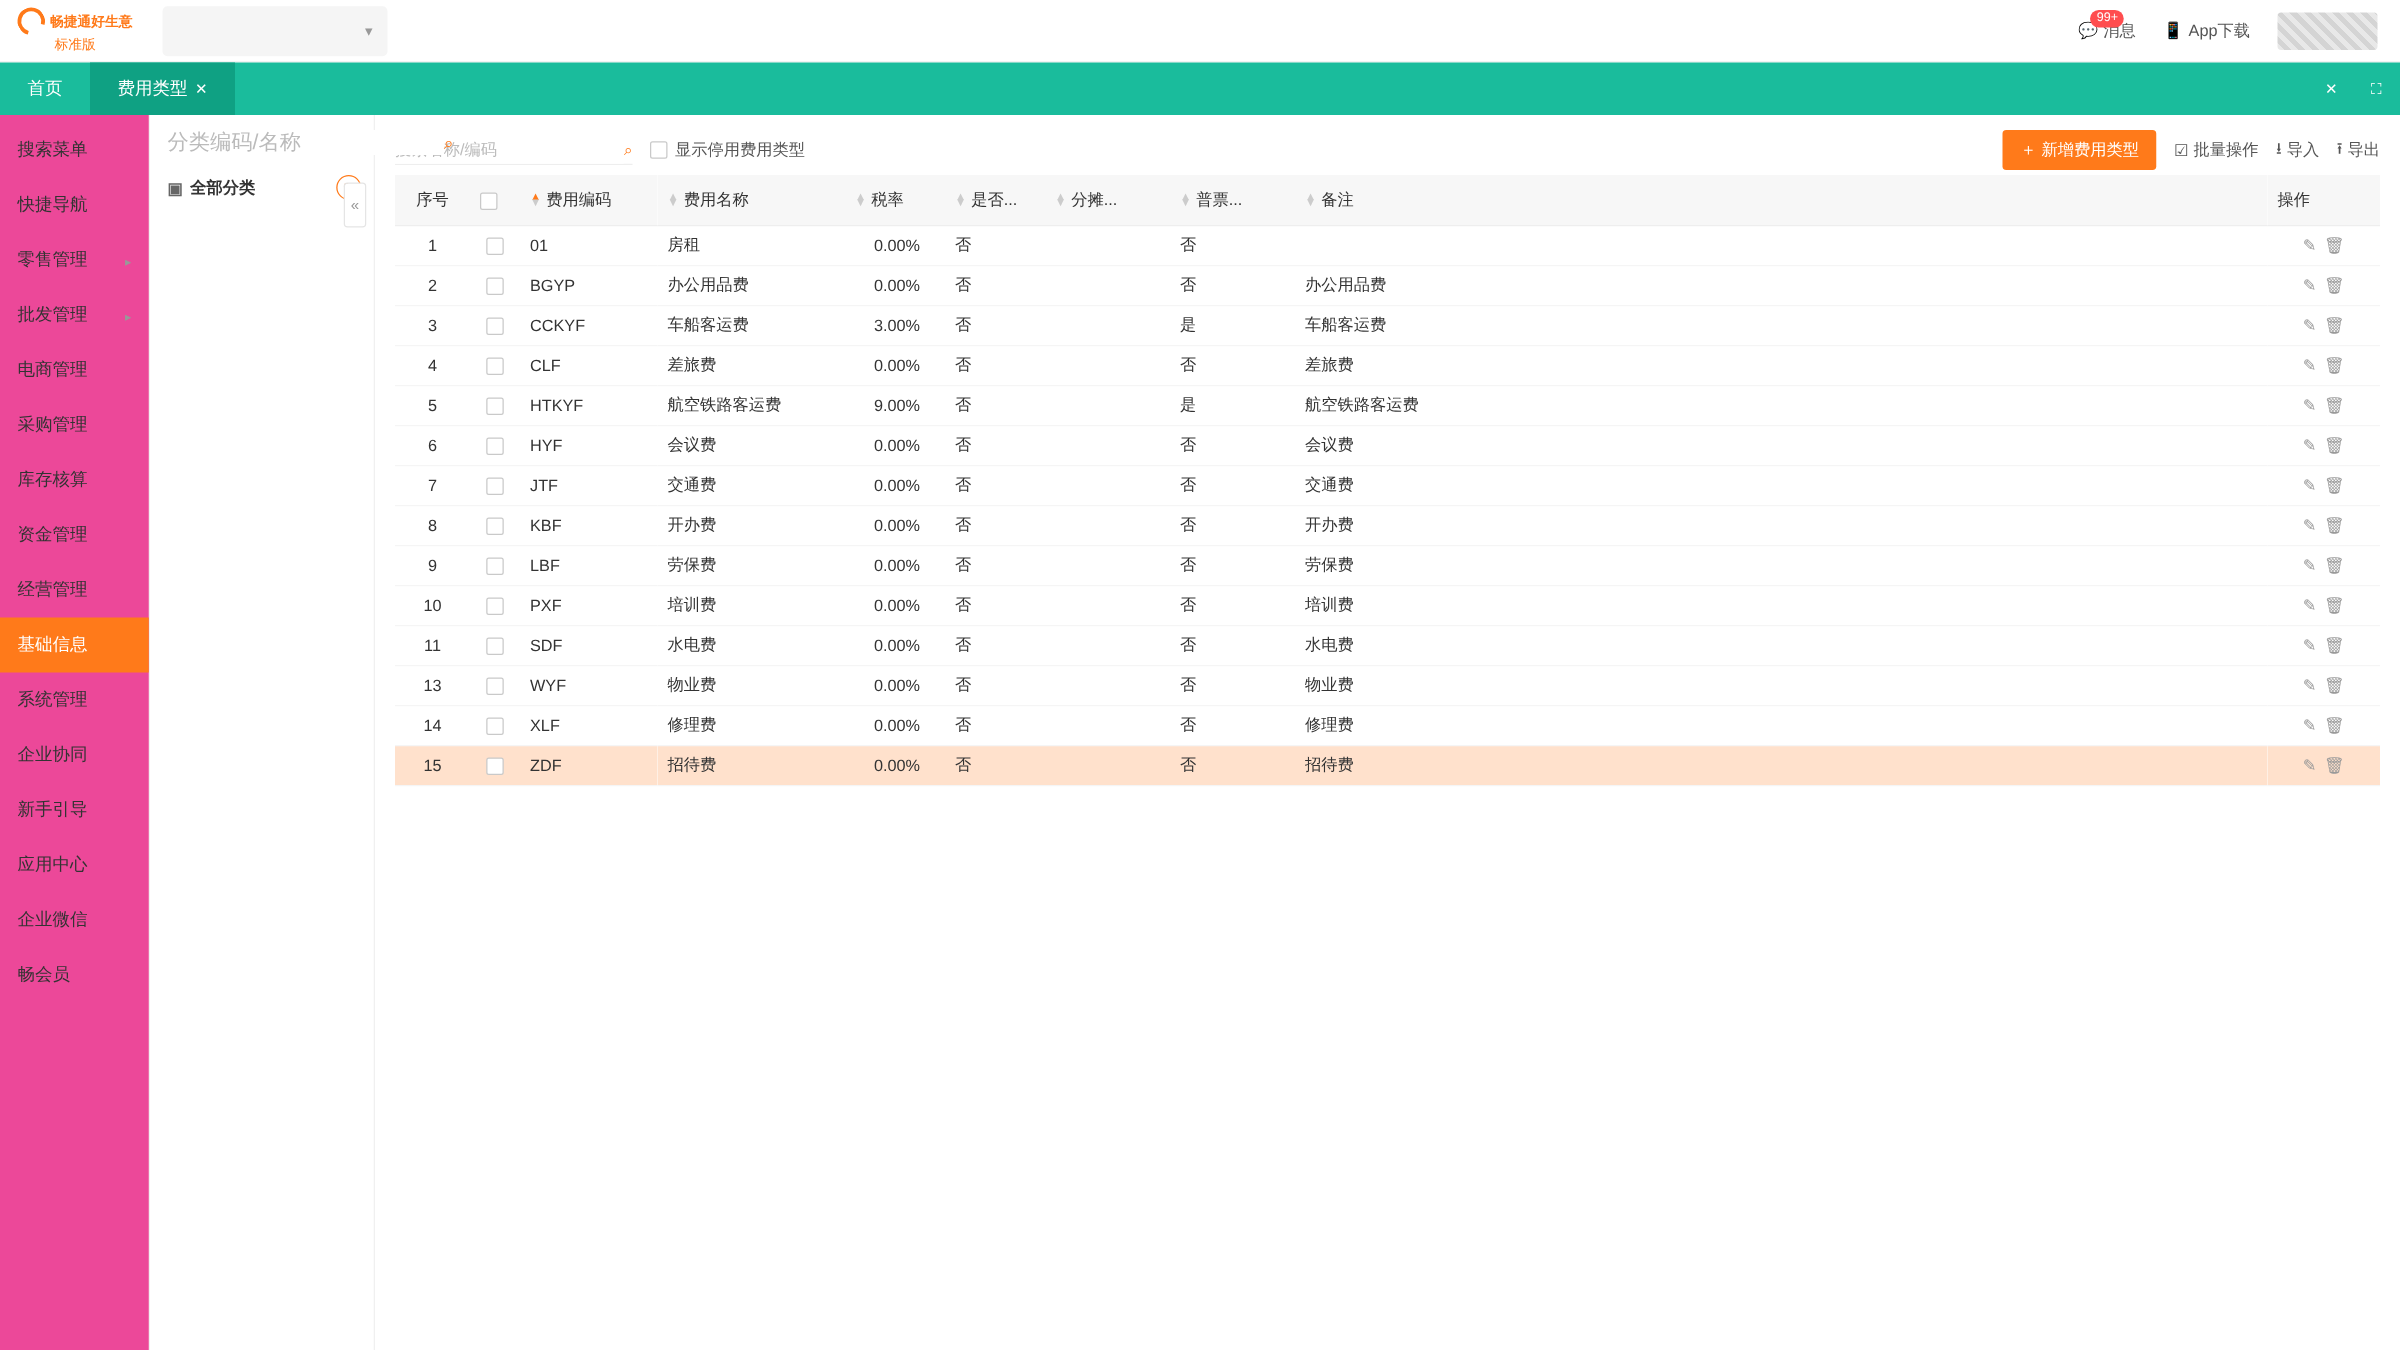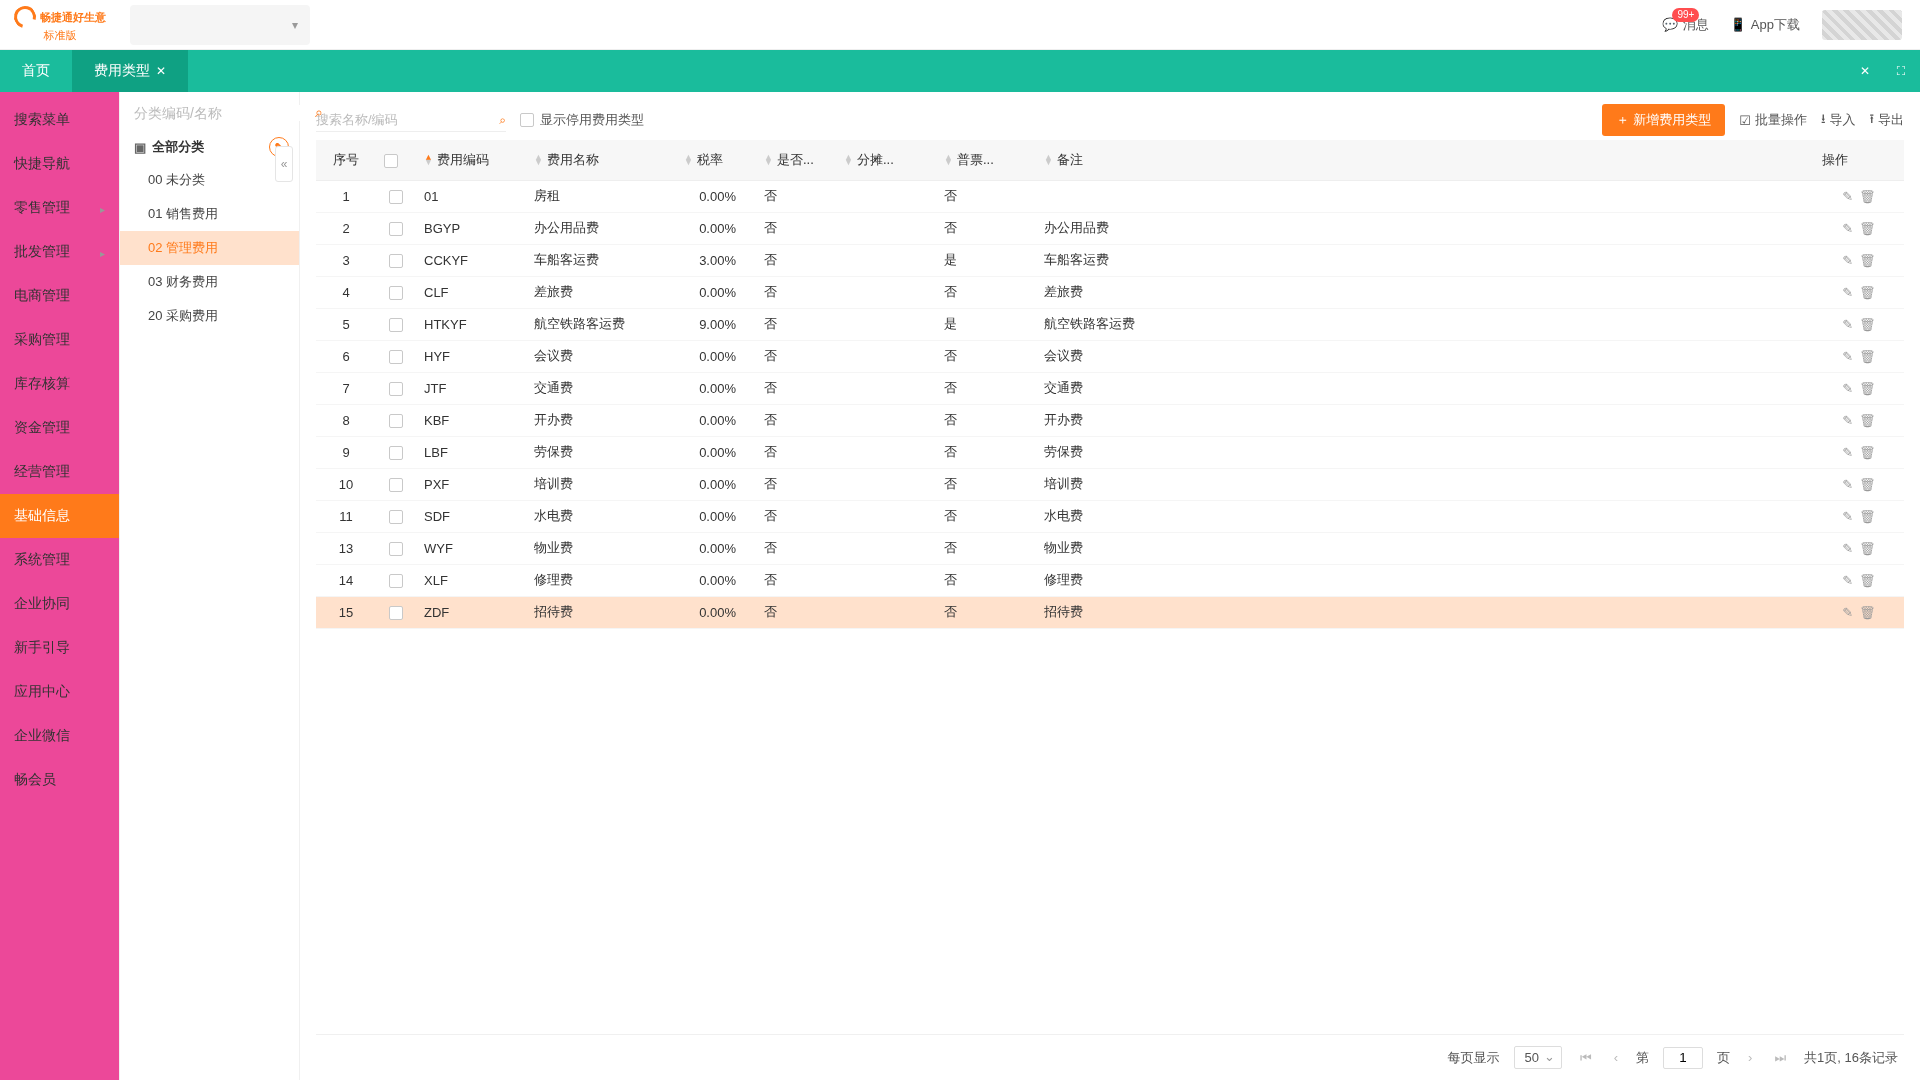--- a/index.html
+++ b/index.html
@@ -34,21 +34,21 @@
 .leftnav { width: 120px; background: #ec4899; border-right: 1px solid #f0f0f0; padding-top: 6px; }
 .leftnav .nav-item { height: 44px; display: flex; align-items: center; justify-content: space-between; padding: 0 14px; font-size: 14px; color: #333; cursor: pointer; }
 .leftnav .nav-item.active { background: #ff7a1a; color: #fff; }
 .leftnav .nav-item .arrow::before { content: "▸"; color: #999; font-size: 10px; }
 
 
 .content { flex: 1; display: flex; }
 
 .treepane { width: 180px; border-right: 1px solid #f0f0f0; padding: 12px 0 0 0; position: relative; }
 .tree-search { display: flex; align-items: center; padding: 0 10px 10px 14px; }
-.tree-search input { border: none; outline: none; flex: 1; font-size: 14px; color: #666; }
+.tree-search input { border: none; outline: none; flex: 1; font-size: 17px; color: #666; }
 .tree-search input::placeholder { color: #bbb; }
 .tree-search .srch { color: #ff7a1a; font-size: 14px; }
 .tree-head { display: flex; align-items: center; padding: 6px 10px 6px 14px; font-size: 13px; font-weight: bold; gap: 6px; }
 .tree-head .allicon::before { content: "▣"; color: #666; }
 .tree-head .editbtn { margin-left: auto; width: 20px; height: 20px; border: 1.5px solid #ff7a1a; border-radius: 50%; color: #ff7a1a; display: flex; align-items: center; justify-content: center; font-size: 11px; cursor: pointer; }
 .tree-collapse { width: 18px; height: 36px; border: 1px solid #e5e5e5; border-radius: 3px; display:flex; align-items:center; justify-content:center; color:#999; cursor:pointer; position:absolute; right:6px; top:54px; background:#fff;}
 .tree-collapse::before{content:"«";}
 .cat-item { padding: 8px 12px 8px 28px; font-size: 13px; color: #444; cursor: pointer; }
 .cat-item.active { background: #ffe1cc; color: #ff7a1a; }
 
@@ -197,27 +197,20 @@
       <div class="tree-search">
         <input placeholder="分类编码/名称" style="">
         <span class="srch">⌕</span>
       </div>
       <div class="tree-collapse"></div>
       <div class="tree-head">
         <span class="allicon"></span>
         <span>全部分类</span>
         <span class="editbtn">✎</span>
       </div>
-      <div id="catlist">
-          <div class="cat-item">00 未分类</div>
-          <div class="cat-item">01 销售费用</div>
-          <div class="cat-item active">02 管理费用</div>
-          <div class="cat-item">03 财务费用</div>
-          <div class="cat-item">20 采购费用</div>
-        </div>
     </div>
 
     <div class="tablepane">
       <div class="toolbar">
         <div class="tbl-search">
           <input placeholder="搜索名称/编码" style="">
           <span class="srch">⌕</span>
         </div>
         <label class="showdisabled">
           <span class="chk"></span>
@@ -445,27 +438,15 @@
                 <td class="col-bool">否</td>
                 <td class="col-share"></td>
                 <td class="col-ticket">否</td>
                 <td class="col-remark">招待费</td>
                 <td class="col-op" style="text-align:center;"><span class="op-ic">✎</span><span class="op-ic">🗑</span></td>
               </tr>
             </tbody>
         </table>
       </div>
 
-      <div class="footer">
-        <span>每页显示</span>
-        <span class="select-box"><span>50</span></span>
-        <span class="page-btn">⏮</span>
-        <span class="page-btn">‹</span>
-        <span>第</span>
-        <input class="page-input" value="1" style="">
-        <span>页</span>
-        <span class="page-btn">›</span>
-        <span class="page-btn">⏭</span>
-        <span>共1页, 16条记录</span>
-      </div>
     </div>
   </div>
 </div>
 
 </body></html>

